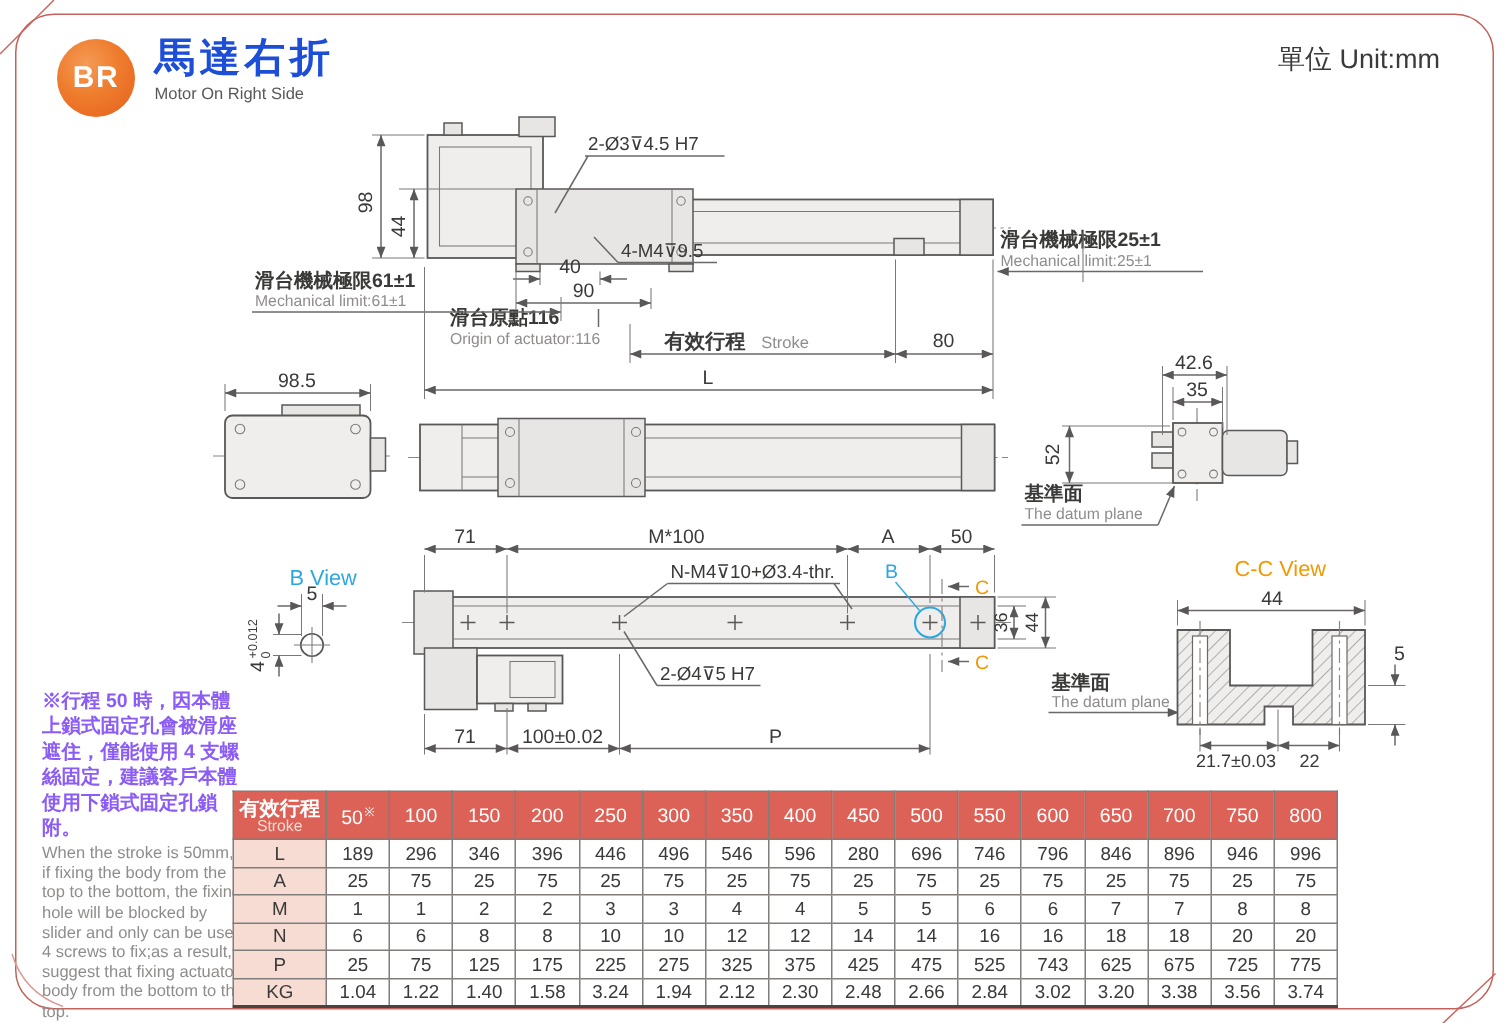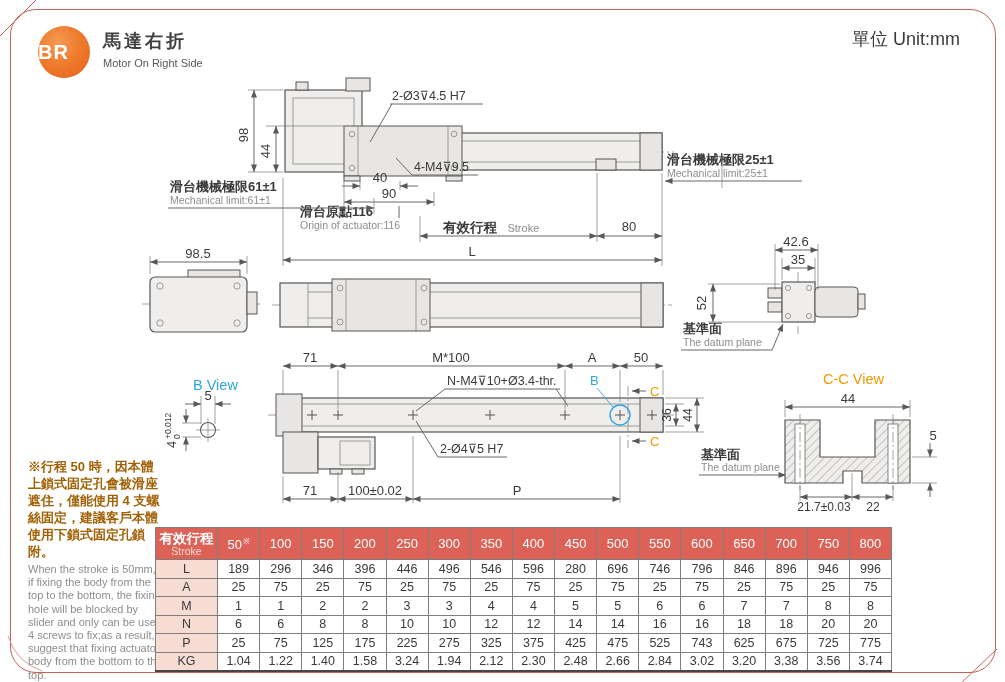--- a/index.html
+++ b/index.html
@@ -5,26 +5,26 @@
   html,body{margin:0;padding:0;background:#fff;}
   .page{position:relative;width:1005px;height:682px;background:#ffffff;overflow:hidden;
         font-family:"Liberation Sans",sans-serif;color:#3a3a39;}
   .frame{position:absolute;left:10px;top:9px;right:9px;bottom:9px;
          border:1.5px solid #c2625b;border-radius:26px;z-index:0;}
   .art{position:absolute;left:0;top:0;z-index:1;}
   .hdr{position:absolute;left:38px;top:26px;display:flex;gap:13px;align-items:flex-start;z-index:2;}
   .badge{width:52px;height:52px;border-radius:50%;
          background:radial-gradient(circle at 38% 32%, #f59a55 0%, #ee7c2d 45%, #e65f1c 100%);
          color:#fff;font-weight:bold;font-size:20px;letter-spacing:1px;
-         display:flex;align-items:center;justify-content:flex-start;}
-  .t-zh{font-size:18px;font-weight:bold;color:#404040;letter-spacing:3px;line-height:30px;}
+         display:flex;align-items:center;justify-content:center;}
+  .t-zh{font-size:27px;font-weight:bold;color:#1d4ed8;letter-spacing:3px;line-height:30px;font-family:Liberation Mono, monospace;}
   .t-en{font-size:11px;color:#595757;margin-top:1px;}
   .unit{position:absolute;right:45px;top:27px;font-size:18px;color:#3a3a39;z-index:2;}
   .note{position:absolute;left:28px;top:458px;width:136px;z-index:2;}
-  .note-zh{font-size:13px;font-weight:bold;color:#a16207;line-height:17px;}
+  .note-zh{font-size:13px;font-weight:bold;color:#8b5cf6;line-height:17px;}
   .note-en{font-size:11px;color:#8f8d8c;line-height:13.2px;margin-top:3px;}
   .tablewrap{position:absolute;left:155px;top:527px;width:737px;z-index:2;}
   table.spec{border-collapse:collapse;width:100%;table-layout:fixed;}
   table.spec th,table.spec td{border:1px solid #807d7a;text-align:center;padding:0;}
   table.spec thead th{background:#dc6156;color:#fff;height:31px;font-weight:normal;font-size:13px;}
   .hzh{font-weight:bold;font-size:13.5px;line-height:15px;}
   .hen{font-size:10.5px;color:#f7d9cf;line-height:11px;}
   sup.mark{font-size:8px;margin-left:1px;}
   table.spec tbody th{background:#f6dcd3;font-weight:normal;font-size:12.5px;color:#3a3a39;height:17.5px;}
   table.spec tbody td{background:#fff;font-size:12.5px;color:#3a3a39;height:17.5px;}

